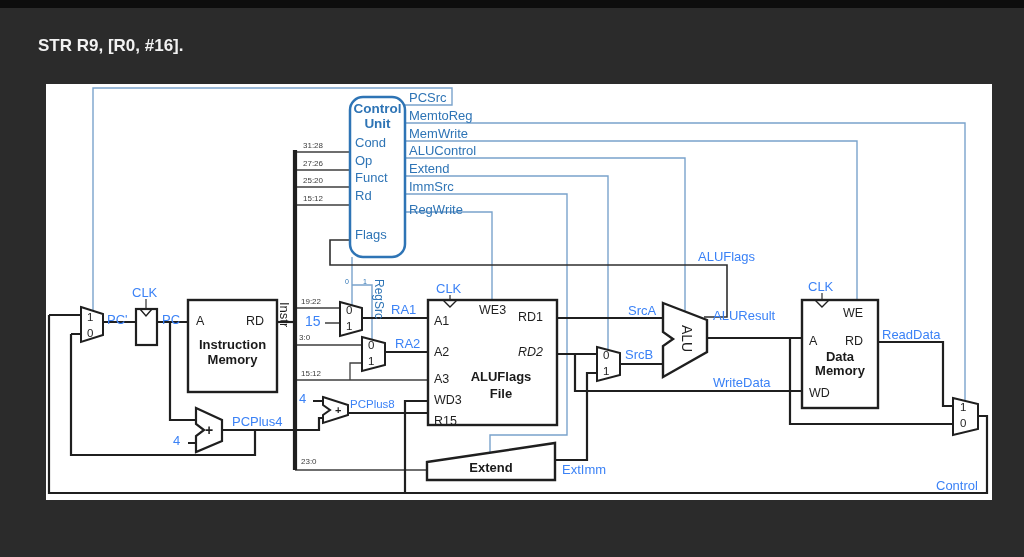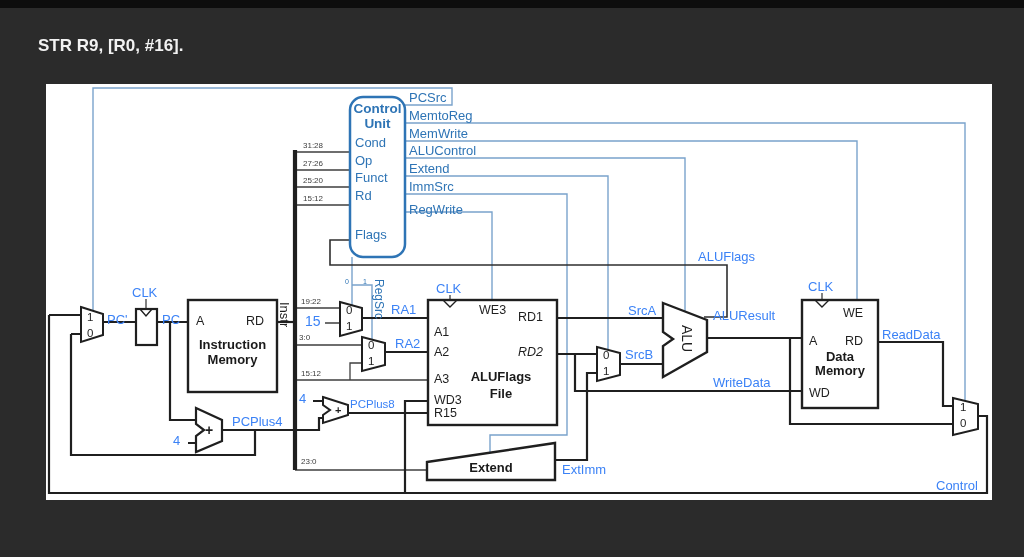--- a/index.html
+++ b/index.html
@@ -137,25 +137,25 @@
     <div class="bit" style="left:255px;top:374px;">23:0</div>
 
     <div class="mx" style="left:300px;top:221px;">0</div>
     <div class="mx" style="left:300px;top:237px;">1</div>
     <div class="mx" style="left:322px;top:256px;">0</div>
     <div class="mx" style="left:322px;top:272px;">1</div>
     <div class="lb" style="left:345px;top:219px;">RA1</div>
     <div class="lb" style="left:349px;top:253px;">RA2</div>
 
     <div class="pt" style="left:433px;top:220px;">WE3</div>
-    <div class="pt" style="left:388px;top:242px;text-align:center;">A1</div>
+    <div class="pt" style="left:388px;top:231px;text-align:center;">A1</div>
     <div class="pt" style="left:388px;top:262px;">A2</div>
     <div class="pt" style="left:388px;top:289px;">A3</div>
     <div class="pt" style="left:388px;top:310px;">WD3</div>
-    <div class="pt" style="left:388px;top:323px;text-align:right;">R15</div>
+    <div class="pt" style="left:388px;top:331px;text-align:right;">R15</div>
     <div class="pt" style="left:472px;top:227px;">RD1</div>
     <div class="pt" style="left:472px;top:262px;font-style:italic;">RD2</div>
     <div class="ttl" style="left:400px;top:286px;width:110px;">ALUFlags</div>
     <div class="ttl" style="left:400px;top:303px;width:110px;">File</div>
 
     <div class="plus" style="left:159px;top:339px;font-size:14px;">+</div>
     <div class="plus" style="left:289px;top:321px;font-size:11px;">+</div>
     <div class="lb" style="left:127px;top:350px;">4</div>
     <div class="lb" style="left:253px;top:308px;">4</div>
     <div class="lb" style="left:186px;top:331px;">PCPlus4</div>

